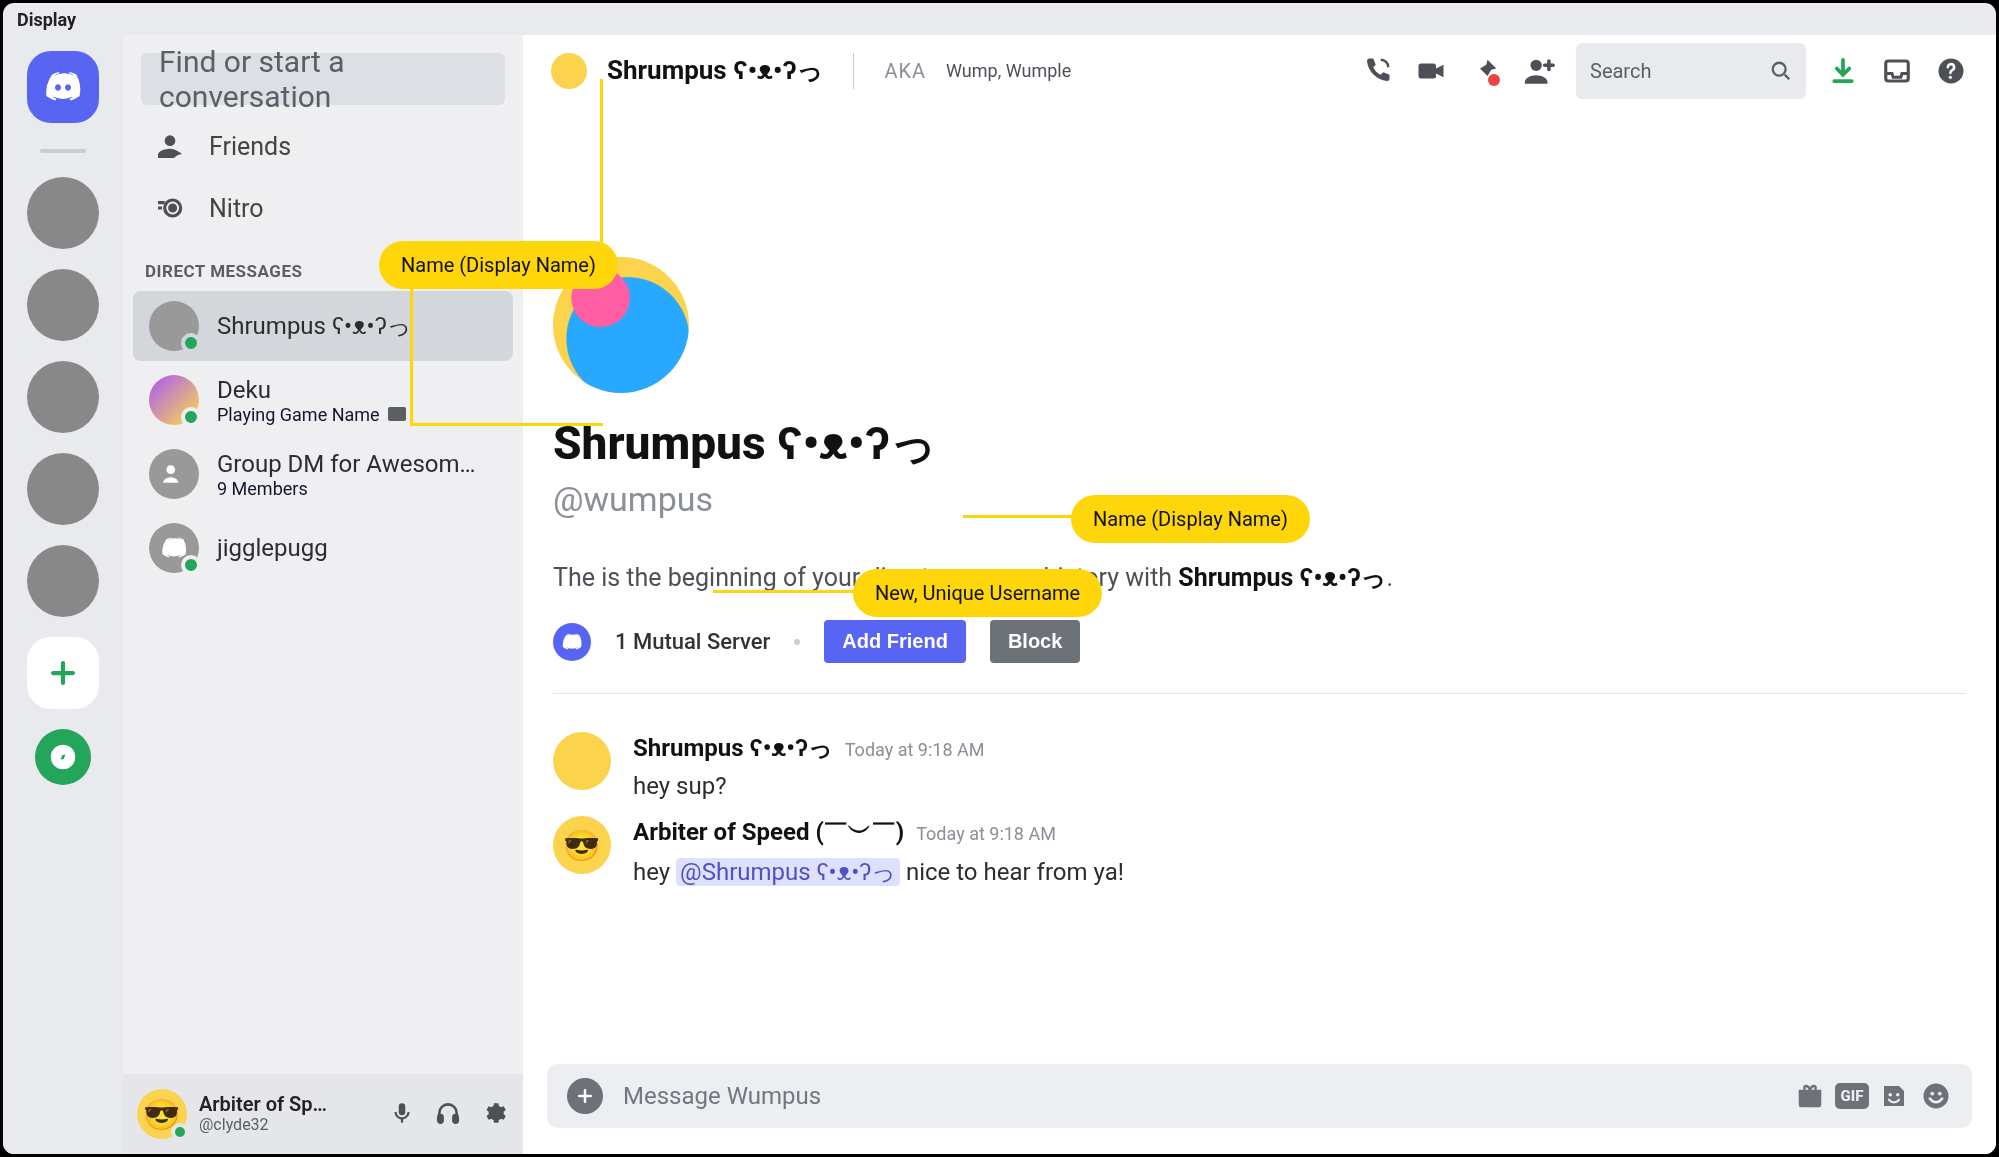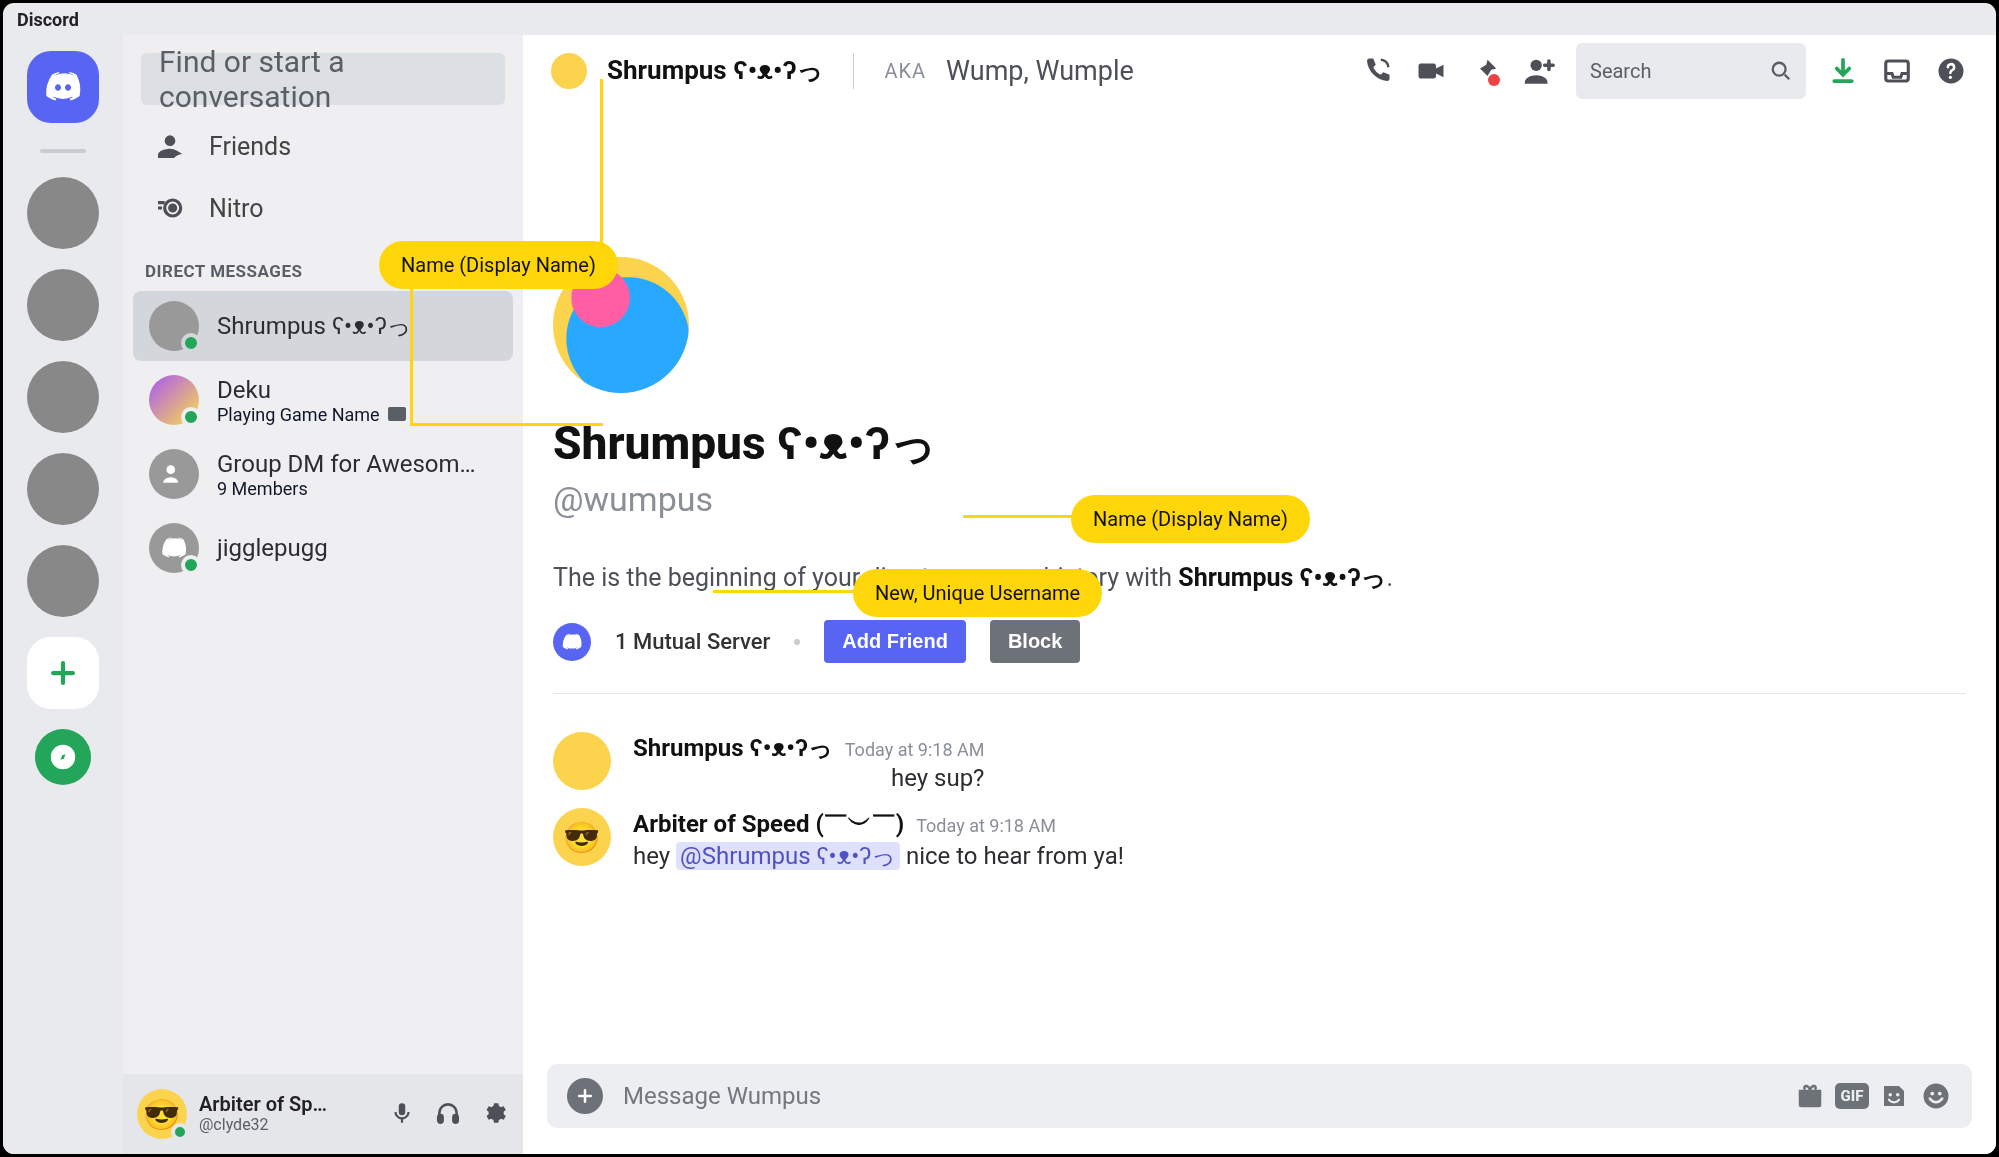--- a/index.html
+++ b/index.html
@@ -41,21 +41,21 @@
 .userpanel .uhandle{ font-size:16px; color:#5a5f66;}
 .userpanel .ctrls{ margin-left:auto; display:flex; gap:18px; color:#4e5058;}
 .userpanel .ctrls .ib{ width:28px; height:28px; cursor:pointer;}
 
 .main{ flex:1; background:#fff; display:flex; flex-direction:column; position:relative;}
 .topbar{ height:72px; border-bottom:1px solid rgba(0,0,0,0); display:flex; align-items:center; padding:0 28px; gap:20px;}
 .topbar .av{ width:36px; height:36px; border-radius:50%; background:#fcd34d; flex:none;}
 .topbar .title{ font-size:26px; font-weight:700; color:#111;}
 .topbar .divider{ width:1px; height:36px; background:#c9ccd1; margin:0 10px;}
 .topbar .aka-label{ font-size:20px; color:#8a8f98; letter-spacing:1px;}
-.topbar .aka-val{ font-size:27px; color:#4e5058;}
+.topbar .aka-val{ font-size:18px; color:#4e5058;}
 .topbar .spacer{ flex:1;}
 .topbar .ib{ width:34px; height:34px; color:#4e5058; cursor:pointer; display:flex; align-items:center; justify-content:center; position:relative;}
 .topbar .search{ width:230px; height:56px; background:#e8eaed; border-radius:6px; display:flex; align-items:center; padding:0 14px; color:#5a5f66; font-size:20px;}
 .topbar .search .mg{ margin-left:auto;}
 .pin-dot{ position:absolute; bottom:2px; right:2px; width:12px; height:12px; border-radius:50%; background:#ed4245;}
 
 .body{ flex:1; overflow:auto; padding:30px 30px 0;}
 .profile{ padding:120px 0 0 0;}
 .bigav{ width:136px; height:136px; border-radius:50%; background:#fcd34d; display:flex; align-items:center; justify-content:center; overflow:hidden;}
 .bigname{ font-size:46px; font-weight:800; color:#111; margin-top:20px;}
@@ -68,21 +68,21 @@
 .dotsep{ width:6px; height:6px; border-radius:50%; background:#c9ccd1;}
 .btn{ padding:10px 18px; border-radius:4px; font-size:20px; font-weight:600; cursor:pointer; border:none;}
 .btn.primary{ background:#5865f2; color:#fff;}
 .btn.secondary{ background:#6d7178; color:#fff;}
 .hr{ height:1px; background:#e4e6ea; margin:30px 0;}
 .msg{ display:flex; gap:22px; padding:8px 0;}
 .msg .av{ width:58px; height:58px; border-radius:50%; background:#fcd34d; flex:none;}
 .msg .content .head{ display:flex; align-items:baseline; gap:12px;}
 .msg .author{ font-size:24px; font-weight:700; color:#111;}
 .msg .ts{ font-size:18px; color:#8a8f98;}
-.msg .text{ font-size:24px; color:#2b2d31; margin-top:0;text-align:right;}
+.msg .text{ font-size:24px; color:#2b2d31; margin-top:8px;}
 .mention{ background:#dee0fc; color:#5052c2; border-radius:4px; padding:0 4px;}
 
 .composer{ margin:22px 24px 26px; height:64px; background:#eceef1; border-radius:10px; display:flex; align-items:center; padding:0 20px; gap:20px;}
 .composer .plus{ width:36px; height:36px; border-radius:50%; background:#6d7178; color:#fff; display:flex; align-items:center; justify-content:center; font-size:26px; cursor:pointer;}
 .composer .ph{ font-size:24px; color:#737880; flex:1;}
 .composer .ric{ display:flex; gap:10px; color:#6d7178;}
 .composer .ric .i{ width:32px; height:32px; cursor:pointer; display:flex; align-items:center; justify-content:center;}
 .gif-badge{ background:#6d7178; color:#eceef1; font-size:15px; font-weight:800; padding:4px 6px; border-radius:5px;}
 
 .callout{ position:absolute; background:#ffd60a; color:#111; font-weight:400; font-size:20px; padding:12px 22px; border-radius:999px; z-index:50; white-space:nowrap;}
@@ -96,21 +96,21 @@
 .srv3{ background:linear-gradient(135deg,#ef4444,#f472b6);}
 .srv4{ background:linear-gradient(135deg,#8b9bff,#b4c0ff);}
 .srv5{ background:linear-gradient(135deg,#ec4899,#22d3ee);}
 .sunglasses{ background:#fcd34d; display:flex; align-items:center; justify-content:center; font-size:30px;}
 </style>
 </head>
 <body>
 
 <div class="frame">
   <div class="titlebar">
-    <span>Discord</span>
+    <span>Display</span>
   </div>
 
   <div class="app">
 
     <div class="rail">
       <div class="pill home">
         <svg width="40" height="40" viewBox="0 0 24 24" fill="#fff">
             <path d="M20 4.5A18 18 0 0 0 15.9 3l-.3.6a13 13 0 0 1 3.7 1.7 15 15 0 0 0-13 0A13 13 0 0 1 9.9 3.6L9.6 3A18 18 0 0 0 5.5 4.5 19 19 0 0 0 2 17.4a18 18 0 0 0 5.4 2.7l.7-1a11 11 0 0 1-2-.9l.4-.3a13 13 0 0 0 11 0l.4.3a11 11 0 0 1-2 .9l.7 1a18 18 0 0 0 5.4-2.7A19 19 0 0 0 20 4.5ZM9 14.3c-1 0-1.8-.9-1.8-2s.8-2 1.8-2 1.8.9 1.8 2-.8 2-1.8 2Zm6 0c-1 0-1.8-.9-1.8-2s.8-2 1.8-2 1.8.9 1.8 2-.8 2-1.8 2Z"></path>
           </svg>
       </div>

